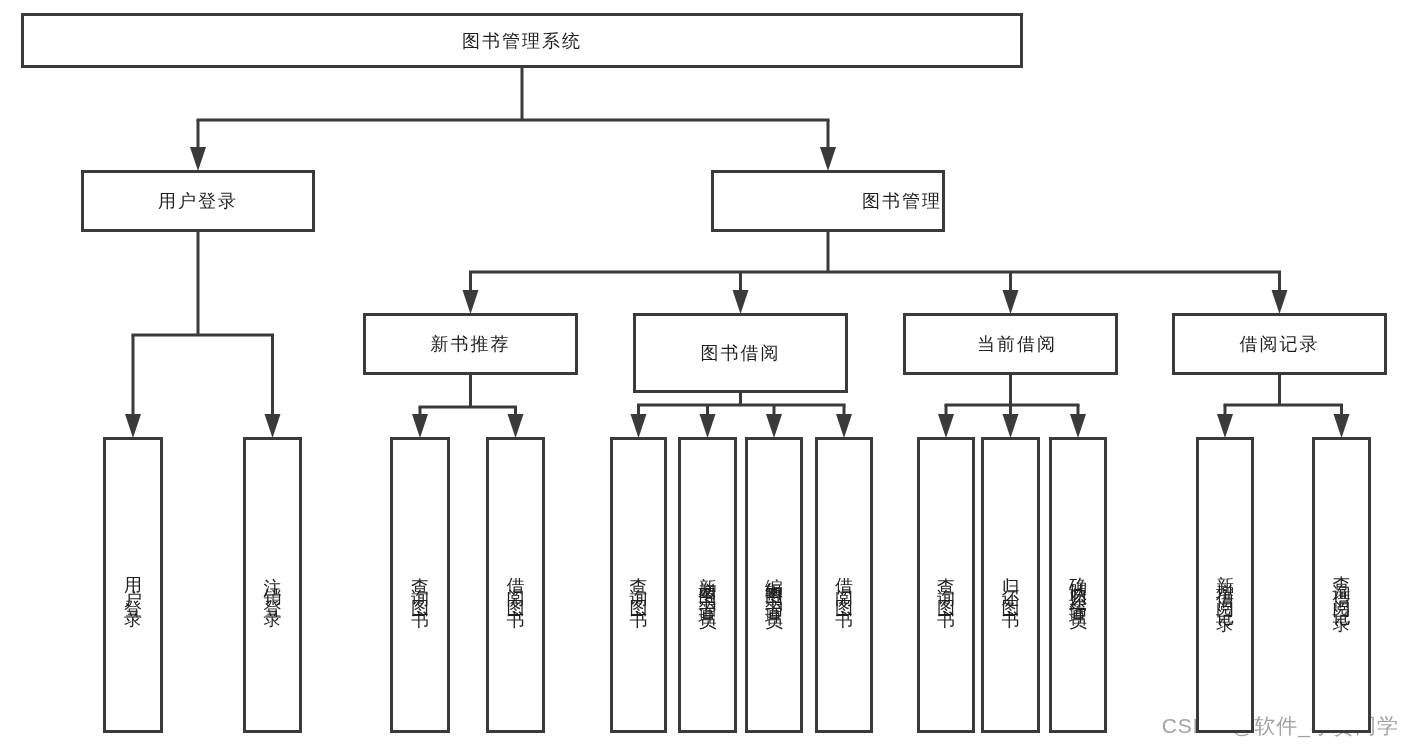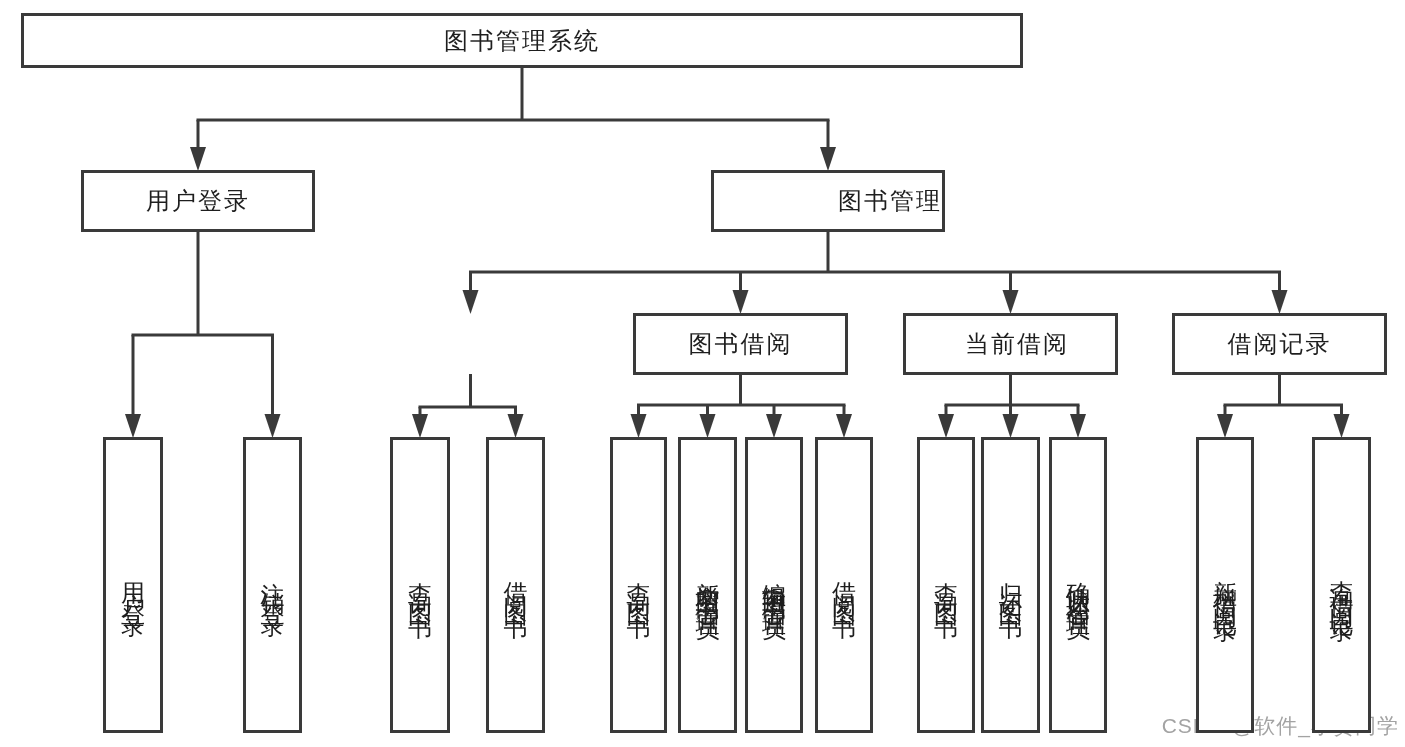--- a/index.html
+++ b/index.html
@@ -32,21 +32,21 @@
   }
   .node {
     position: absolute;
     box-sizing: border-box;
     background: #ffffff;
     border: 3px solid var(--border, #3a3a3a);
     display: flex;
     align-items: center;
     justify-content: center;
     color: var(--text, #1e1e1e);
-    font-size: 24px;
+    font-size: 18px;
   }
   .node .lbl {
     letter-spacing: 2px;
     white-space: nowrap;
   }
   .node.v .lbl {
     writing-mode: vertical-rl;
     text-orientation: mixed;
     white-space: normal;
     line-height: 1;
@@ -123,21 +123,24 @@
   <div id="watermark">CSDN @软件_小贺同学</div>
 <div class="node" style="left: 21px; top: 13px; width: 1002px; height: 55px;">
       <span class="lbl">图书管理系统</span>
     </div>
     <div class="node" style="left: 81px; top: 170px; width: 234px; height: 62px;">
       <span class="lbl">用户登录</span>
     </div>
     <div class="node" style="left: 711px; top: 170px; width: 234px; height: 62px; justify-content: flex-end;">
       <span class="lbl">图书管理</span>
     </div>
-    <div class="node" style="left: 633px; top: 313px; width: 215px; height: 62px;">
+    <div class="node" style="left: 363px; top: 313px; width: 215px; height: 62px;">
+      <span class="lbl">新书推荐</span>
+    </div>
+    <div class="node" style="left: 633px; top: 313px; width: 215px; height: 80px;">
       <span class="lbl">图书借阅</span>
     </div>
     <div class="node" style="left: 903px; top: 313px; width: 215px; height: 62px; padding-left: 13px;">
       <span class="lbl">当前借阅</span>
     </div>
     <div class="node" style="left: 1172px; top: 313px; width: 215px; height: 62px;">
       <span class="lbl">借阅记录</span>
     </div>
     <div class="node v" style="left: 103px; top: 437px; width: 60px; height: 296px;">
       <span class="lbl" style="letter-spacing: 11px;">用户登录</span>

